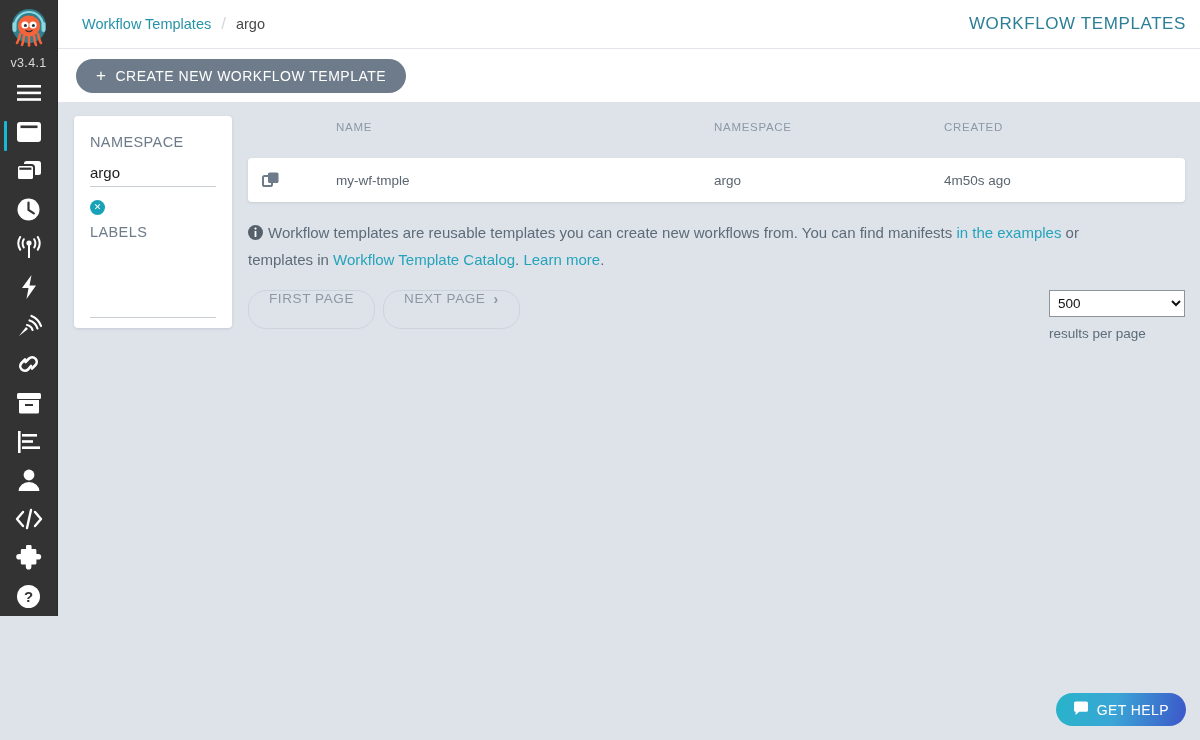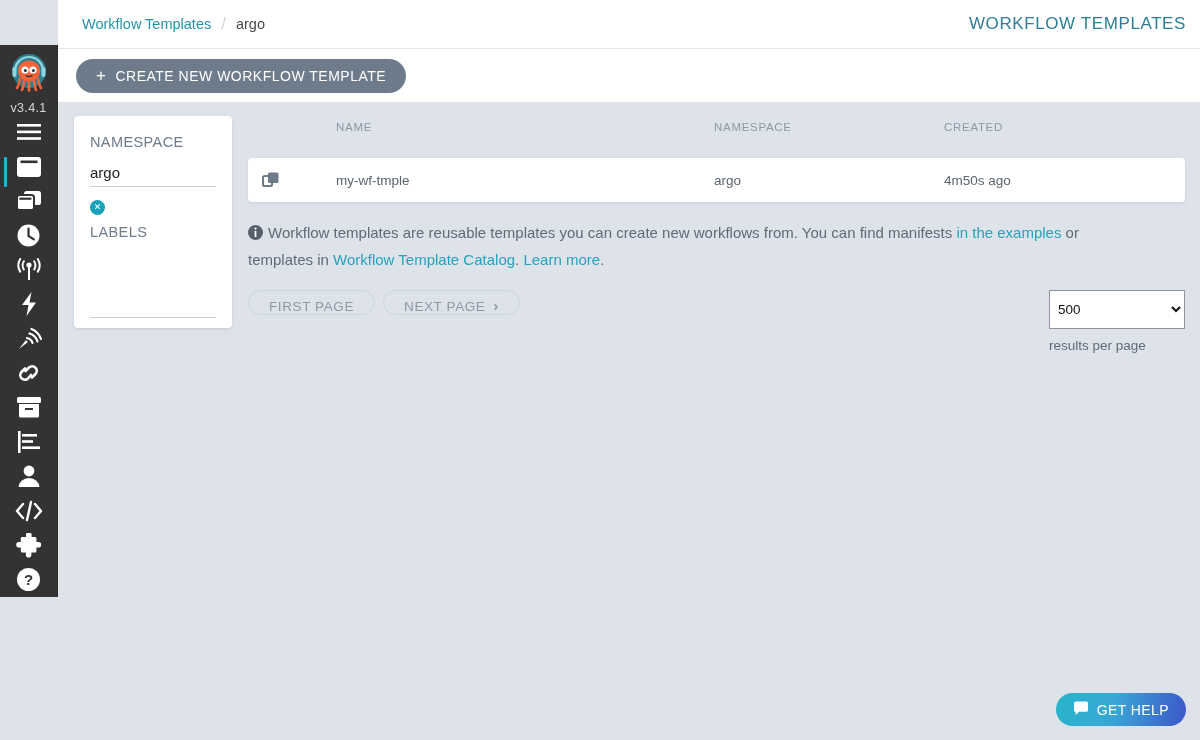--- a/index.html
+++ b/index.html
@@ -6,25 +6,24 @@
   html, body {
     width: 1200px; height: 740px;
     font-family: "Liberation Sans", sans-serif;
     background: #dee3ea;
     overflow: hidden;
   }
   .app { position: relative; width: 1200px; height: 740px; display: flex; }
 
   
   .sidebar {
-    width: 58px; height: 552px; flex: 0 0 58px;
+    width: 58px; height: 616px; flex: 0 0 58px;
     background: #333333;
     display: flex; flex-direction: column; align-items: center;
     border-right: 1px solid #2a2a2a;
-    margin-top: 45px;
   }
   .logo-wrap {
     width: 58px; height: 88px;
     display: flex; flex-direction: column; align-items: center;
     justify-content: flex-start; padding-top: 5px;
   }
   .mascot { width: 44px; height: 50px; position: relative; }
   .version {
     color: #d8d8d8; font-size: 12.5px; letter-spacing: .3px;
     margin-top: 1px;
@@ -138,29 +137,29 @@
   .info a { color: #24a3bb; text-decoration: none; cursor: pointer; }
 
   
   .pager-row {
     margin-top: 18px; display: flex; align-items: flex-start;
     justify-content: space-between;
   }
   .pager { display: flex; gap: 8px; }
   .pg-btn {
     border: 1px solid #ccd4de; background: transparent;
-    color: #8d98a5; border-radius: 18px; height: 25px; padding: 0 20px;
+    color: #8d98a5; border-radius: 18px; height: 39px; padding: 0 20px;
     font-size: 13.5px; letter-spacing: .6px; cursor: pointer;
     font-family: "Liberation Sans", sans-serif;
-    display: inline-flex; align-items: flex-end; gap: 8px;
+    display: inline-flex; align-items: flex-start; gap: 8px;
   }
   .pg-btn .chev { font-size: 14px; font-weight: 700; }
   .rpp { text-align: left; width: 136px; margin-right: 0; }
   .rpp select {
-    width: 136px; height: 39px; font-size: 13.5px; color: #111;
+    width: 136px; height: 27px; font-size: 13.5px; color: #111;
     font-family: "Liberation Sans", sans-serif;
     border: 1px solid #8e949b; background: #ffffff; padding-left: 4px;
     border-radius: 0;
   }
   .rpp .rpp-label { color: #5d6b78; font-size: 13.5px; margin-top: 9px; }
 
   
   .get-help {
     position: absolute; right: 14px; bottom: 14px;
     background: linear-gradient(100deg, #27b4c9 0%, #3aa6d6 45%, #3d56c9 100%);

